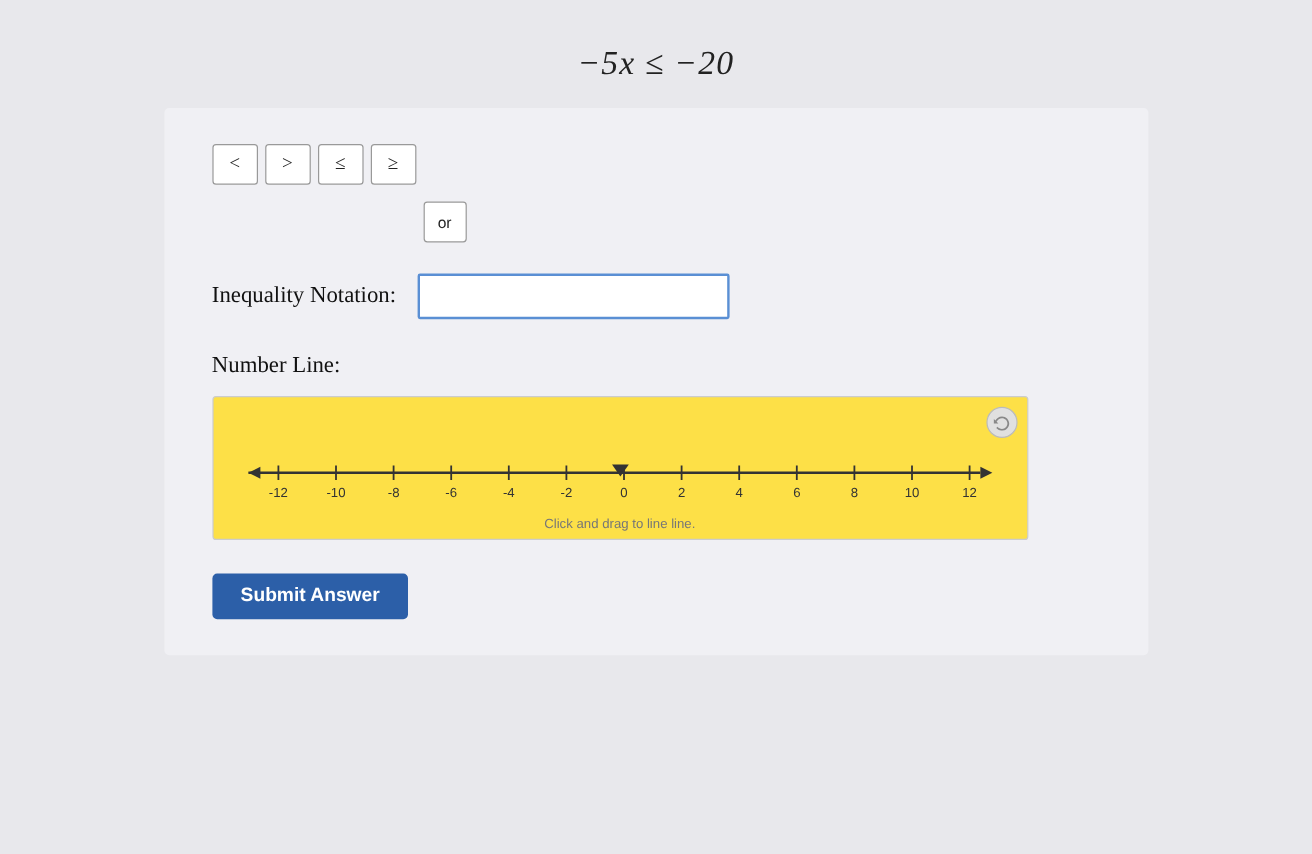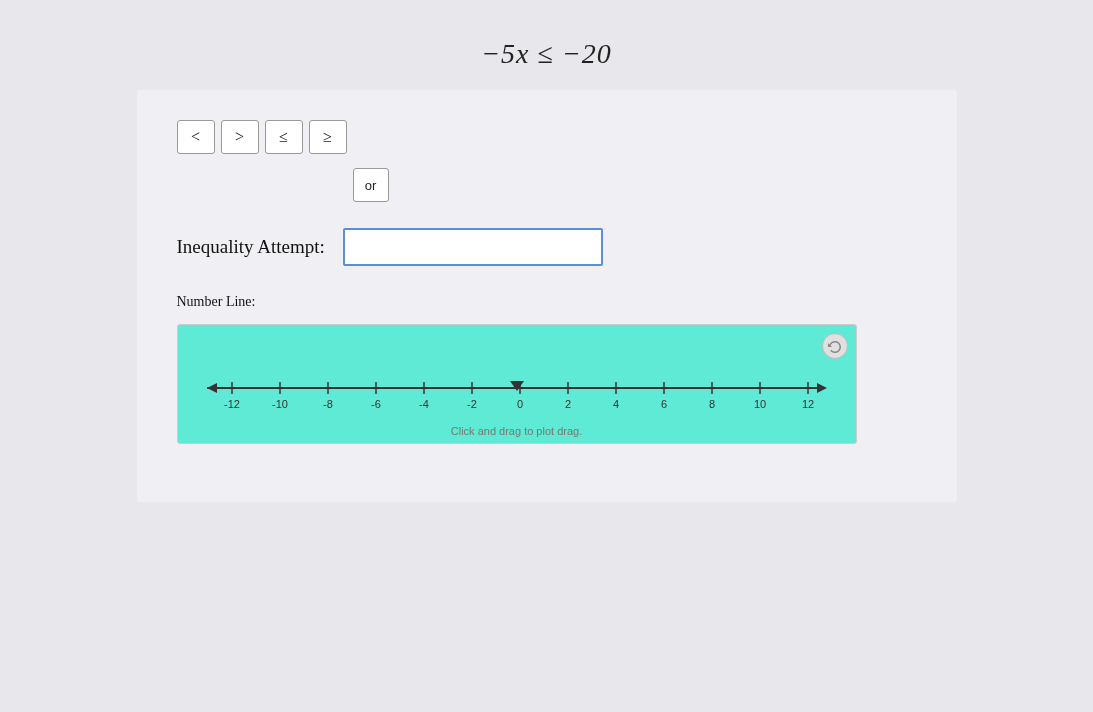--- a/index.html
+++ b/index.html
@@ -109,29 +109,29 @@
       height: 38px;
       border: 2px solid #5a8fd4;
       border-radius: 2px;
       background: #fff;
       outline: none;
       font-size: 16px;
       padding: 4px 8px;
     }
 
     .number-line-label {
-      font-size: 14px;
+      font-size: 19px;
       color: #111;
       margin-bottom: 14px;
     }
 
     .number-line-container {
       width: 680px;
       height: 120px;
-      background: #5eead4;
+      background: #fde047;
       border: 1px solid #ccc;
       border-radius: 3px;
       position: relative;
       margin-bottom: 28px;
       overflow: hidden;
     }
 
     .number-line-undo {
       position: absolute;
       top: 8px;
@@ -210,21 +210,21 @@
 
     <div class="symbol-buttons">
       <button class="sym-btn">&lt;</button>
       <button class="sym-btn">&gt;</button>
       <button class="sym-btn">≤</button>
       <button class="sym-btn">≥</button>
       <button class="sym-btn or-btn">or</button>
     </div>
 
     <div class="inequality-row">
-      <span class="inequality-label">Inequality Attempt:</span>
+      <span class="inequality-label">Inequality Notation:</span>
       <input class="inequality-input" type="text" style="">
     </div>
 
     <div class="number-line-label">Number Line:</div>
 
     <div class="number-line-container">
 
       <div class="number-line-undo">
         <svg width="14" height="14" viewBox="0 0 14 14">
           <path d="M7 2C4.5 2 2.5 3.5 1.5 5.5L0 4v4h4L2.5 6.5C3.3 4.8 5 3.5 7 3.5c2.5 0 4.5 2 4.5 4.5S9.5 12.5 7 12.5c-1.5 0-2.8-.7-3.7-1.8l-1.1 1C3.4 13 5.1 14 7 14c3.3 0 6-2.7 6-6S10.3 2 7 2z" fill="#888"></path>
@@ -276,18 +276,21 @@
         <line x1="515" y1="22" x2="515" y2="34" stroke="#333" stroke-width="1.5"></line>
         <text x="515" y="48" text-anchor="middle" font-size="11" fill="#333" font-family="Arial">8</text>
 
         <line x1="563" y1="22" x2="563" y2="34" stroke="#333" stroke-width="1.5"></line>
         <text x="563" y="48" text-anchor="middle" font-size="11" fill="#333" font-family="Arial">10</text>
 
         <line x1="611" y1="22" x2="611" y2="34" stroke="#333" stroke-width="1.5"></line>
         <text x="611" y="48" text-anchor="middle" font-size="11" fill="#333" font-family="Arial">12</text>
       </svg>
 
-      <div class="number-line-hint">Click and drag to plot drag.</div>
+      <div class="number-line-hint">Click and drag to line line.</div>
     </div>
 
+    <button class="submit-btn">
+      <span>Submit Answer</span>
+    </button>
 
   </div>
 </div>
 
 </body></html>

